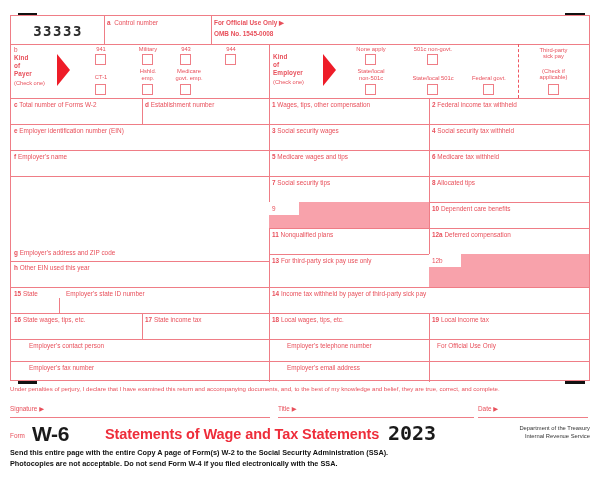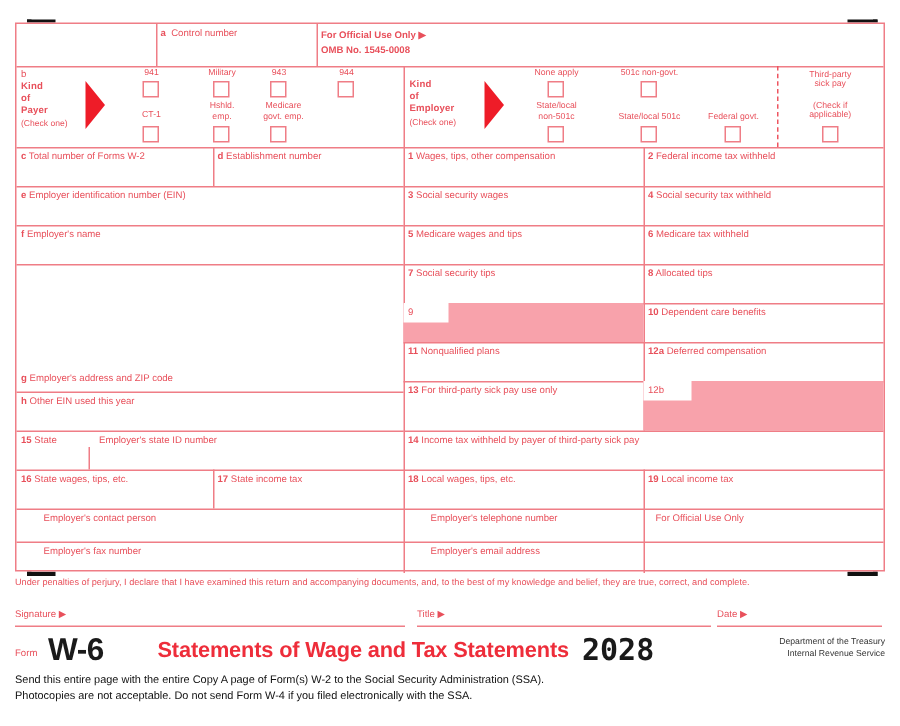--- a/index.html
+++ b/index.html
@@ -75,35 +75,36 @@
 
   .formline{position:absolute;left:10px;top:423px;width:580px;height:20px;}
   .f-word{position:absolute;left:0;top:9px;font-size:6.4px;color:#e8505b;}
   .f-w3{position:absolute;left:22px;top:-1px;font-size:21px;font-weight:bold;color:#1a1a1a;letter-spacing:-.3px;}
   .f-title{position:absolute;left:95px;top:3px;font-size:14.5px;font-weight:bold;color:#ee2d3a;letter-spacing:-.1px;}
   .f-year{position:absolute;left:378px;top:-2px;font-family:"DejaVu Sans Mono", monospace;font-size:20px;font-weight:bold;color:#1a1a1a;letter-spacing:0px;}
   .f-dept{position:absolute;right:0;top:2px;text-align:right;font-size:5.8px;line-height:7.6px;color:#333;}
 
   .footnotes{position:absolute;left:10px;top:447px;width:580px;font-size:7.3px;line-height:11.3px;color:#111;}
   .footnotes .ln{display:block;}
-  .footnotes b{font-weight:normal;}
+  .footnotes b{font-weight:bold;}
 </style>
 </head>
 <body>
 
 <div class="page">
 
 
   <div class="brk brk-tl"></div>
   <div class="brk brk-tr"></div>
   <div class="brk brk-bl"></div>
   <div class="brk brk-br"></div>
 
   <div class="form">
 
+    <div class="ctrlnum">33333</div>
     <div class="abs" style="left:93px;top:0;width:0;height:28px;border-left:1px solid #ef7d86;"></div>
     <div class="box" style="left:93px;top:0;width:107px;height:28px;">
       <div class="cell-lbl"><span class="n">a</span>&nbsp;&nbsp;<span>Control number</span></div>
     </div>
     <div class="abs" style="left:200px;top:0;width:0;height:28px;border-left:1px solid #ef7d86;"></div>
     <div class="box" style="left:200px;top:0;width:378px;height:28px;">
       <div class="cell-lbl b" style="top:3px;"><span>For Official Use Only</span> <span>▶</span></div>
       <div class="cell-lbl b" style="top:14px;">OMB No. 1545-0008</div>
     </div>
 
@@ -327,21 +328,21 @@
     <div class="sigitem" style="left:468px;top:0;"><span>Date</span> <span>▶</span></div>
     <div class="sig-rule" style="left:0;top:12px;width:260px;"></div>
     <div class="sig-rule" style="left:268px;top:12px;width:196px;"></div>
     <div class="sig-rule" style="left:468px;top:12px;width:110px;"></div>
   </div>
 
   <div class="formline">
     <div class="f-word">Form</div>
     <div class="f-w3">W-6</div>
     <div class="f-title">Statements of Wage and Tax Statements</div>
-    <div class="f-year">2028</div>
+    <div class="f-year">2023</div>
     <div class="f-dept">
       <div>Department of the Treasury</div>
       <div>Internal Revenue Service</div>
     </div>
   </div>
 
   <div class="footnotes">
     <b class="ln">Send this entire page with the entire Copy A page of Form(s) W-2 to the Social Security Administration (SSA).</b>
     <b class="ln">Photocopies are not acceptable. Do not send Form W-4 if you filed electronically with the SSA.</b>
   </div>

